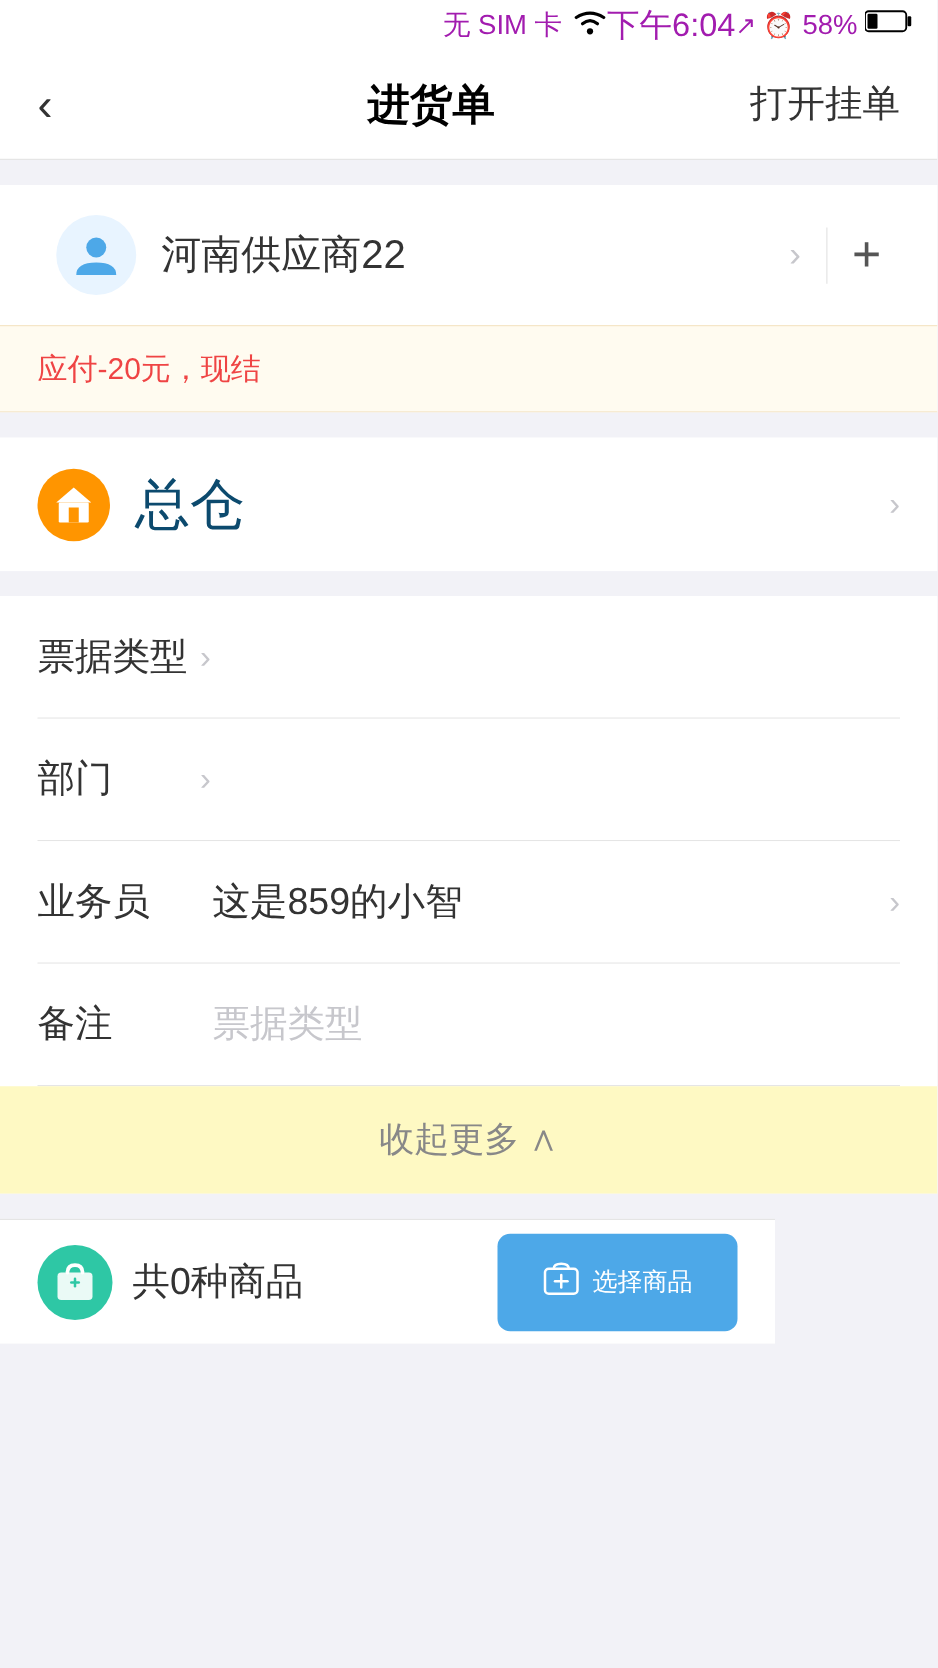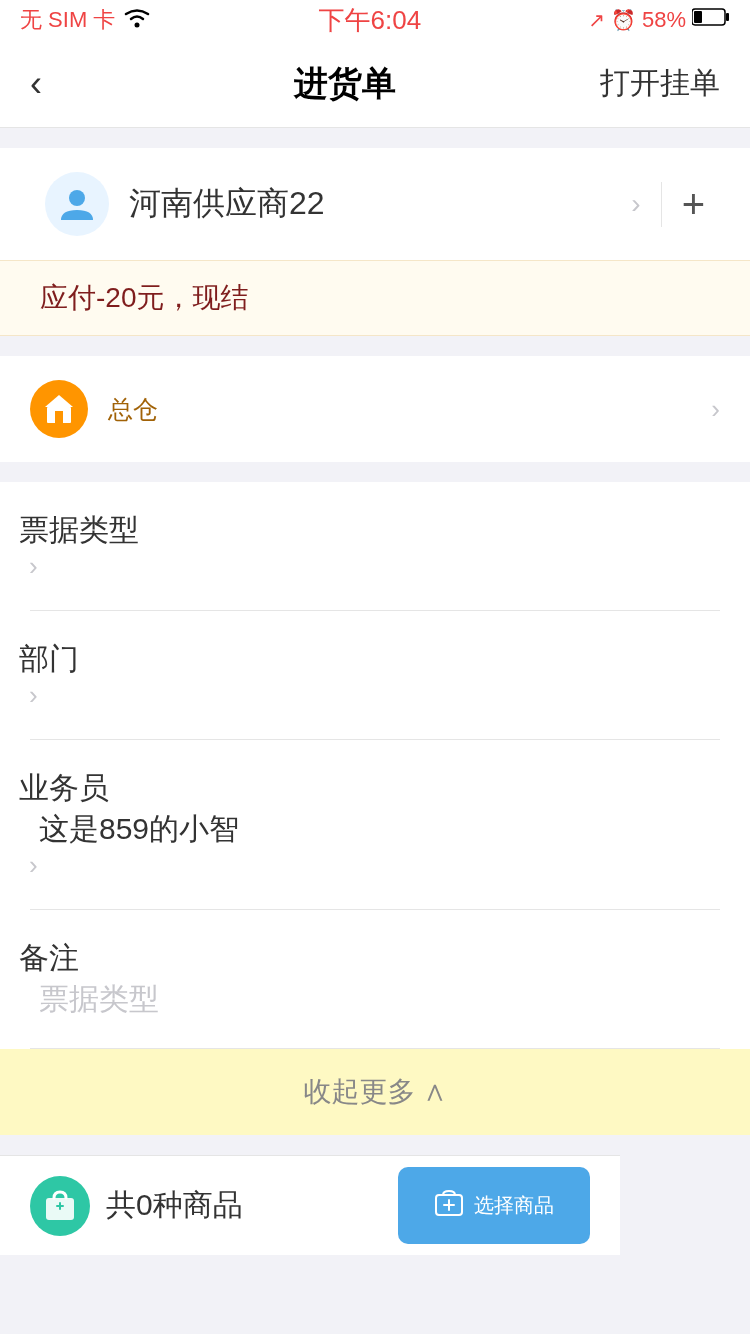--- a/index.html
+++ b/index.html
@@ -13,24 +13,24 @@
       color: #333;
     }
 
     
     .status-bar {
       width: 750px;
       height: 40px;
       background: #fff;
       display: flex;
       align-items: center;
-      justify-content: space-between;
+      justify-content: flex-end;
       padding: 0 20px;
       font-size: 24px;
-      color: #ef4444;
+      color: #a21caf;
     }
     .status-left { display: flex; align-items: center; gap: 8px; font-size: 22px; }
     .status-center { font-size: 26px; font-weight: 500; }
     .status-right { display: flex; align-items: center; gap: 6px; font-size: 22px; }
 
     
     .nav-bar {
       width: 750px;
       height: 88px;
       background: #fff;
@@ -103,41 +103,40 @@
       font-size: 40px;
       color: #555;
       cursor: pointer;
       padding-left: 20px;
       border-left: 1px solid #e5e5e5;
     }
 
     
     .notice-bar {
       background: #fffbf0;
-      padding: 18px 40px;
-      font-size: 28px;
-      color: #7f1d1d;
+      padding: 18px 30px;
+      font-size: 24px;
+      color: #ef4444;
       border-top: 1px solid #f5e6c8;
       border-bottom: 1px solid #f5e6c8;
     }
 
     .divider-thin {
       height: 1px;
       background: #e5e5e5;
       margin: 0 30px;
     }
 
     
     .form-row {
       display: flex;
-      align-items: flex-start;
-      padding: 28px 19px;
-      background: #fff;
-      cursor: pointer;
-      flex-direction: column;
+      align-items: center;
+      padding: 28px 30px;
+      background: #fff;
+      cursor: pointer;
     }
     .form-label {
       font-size: 30px;
       color: #333;
       min-width: 120px;
     }
     .form-value {
       flex: 1;
       font-size: 30px;
       color: #333;
@@ -166,22 +165,22 @@
       border-radius: 50%;
       background: #ff9500;
       display: flex;
       align-items: center;
       justify-content: center;
       margin-right: 20px;
       flex-shrink: 0;
     }
     .warehouse-name {
       flex: 1;
-      font-size: 25px;
-      color: #a16207;
+      font-size: 44px;
+      color: #0c4a6e;
     }
 
     
     .collapse-row {
       background: #fef9c3;
       display: flex;
       align-items: center;
       justify-content: center;
       padding: 24px 30px;
       cursor: pointer;

